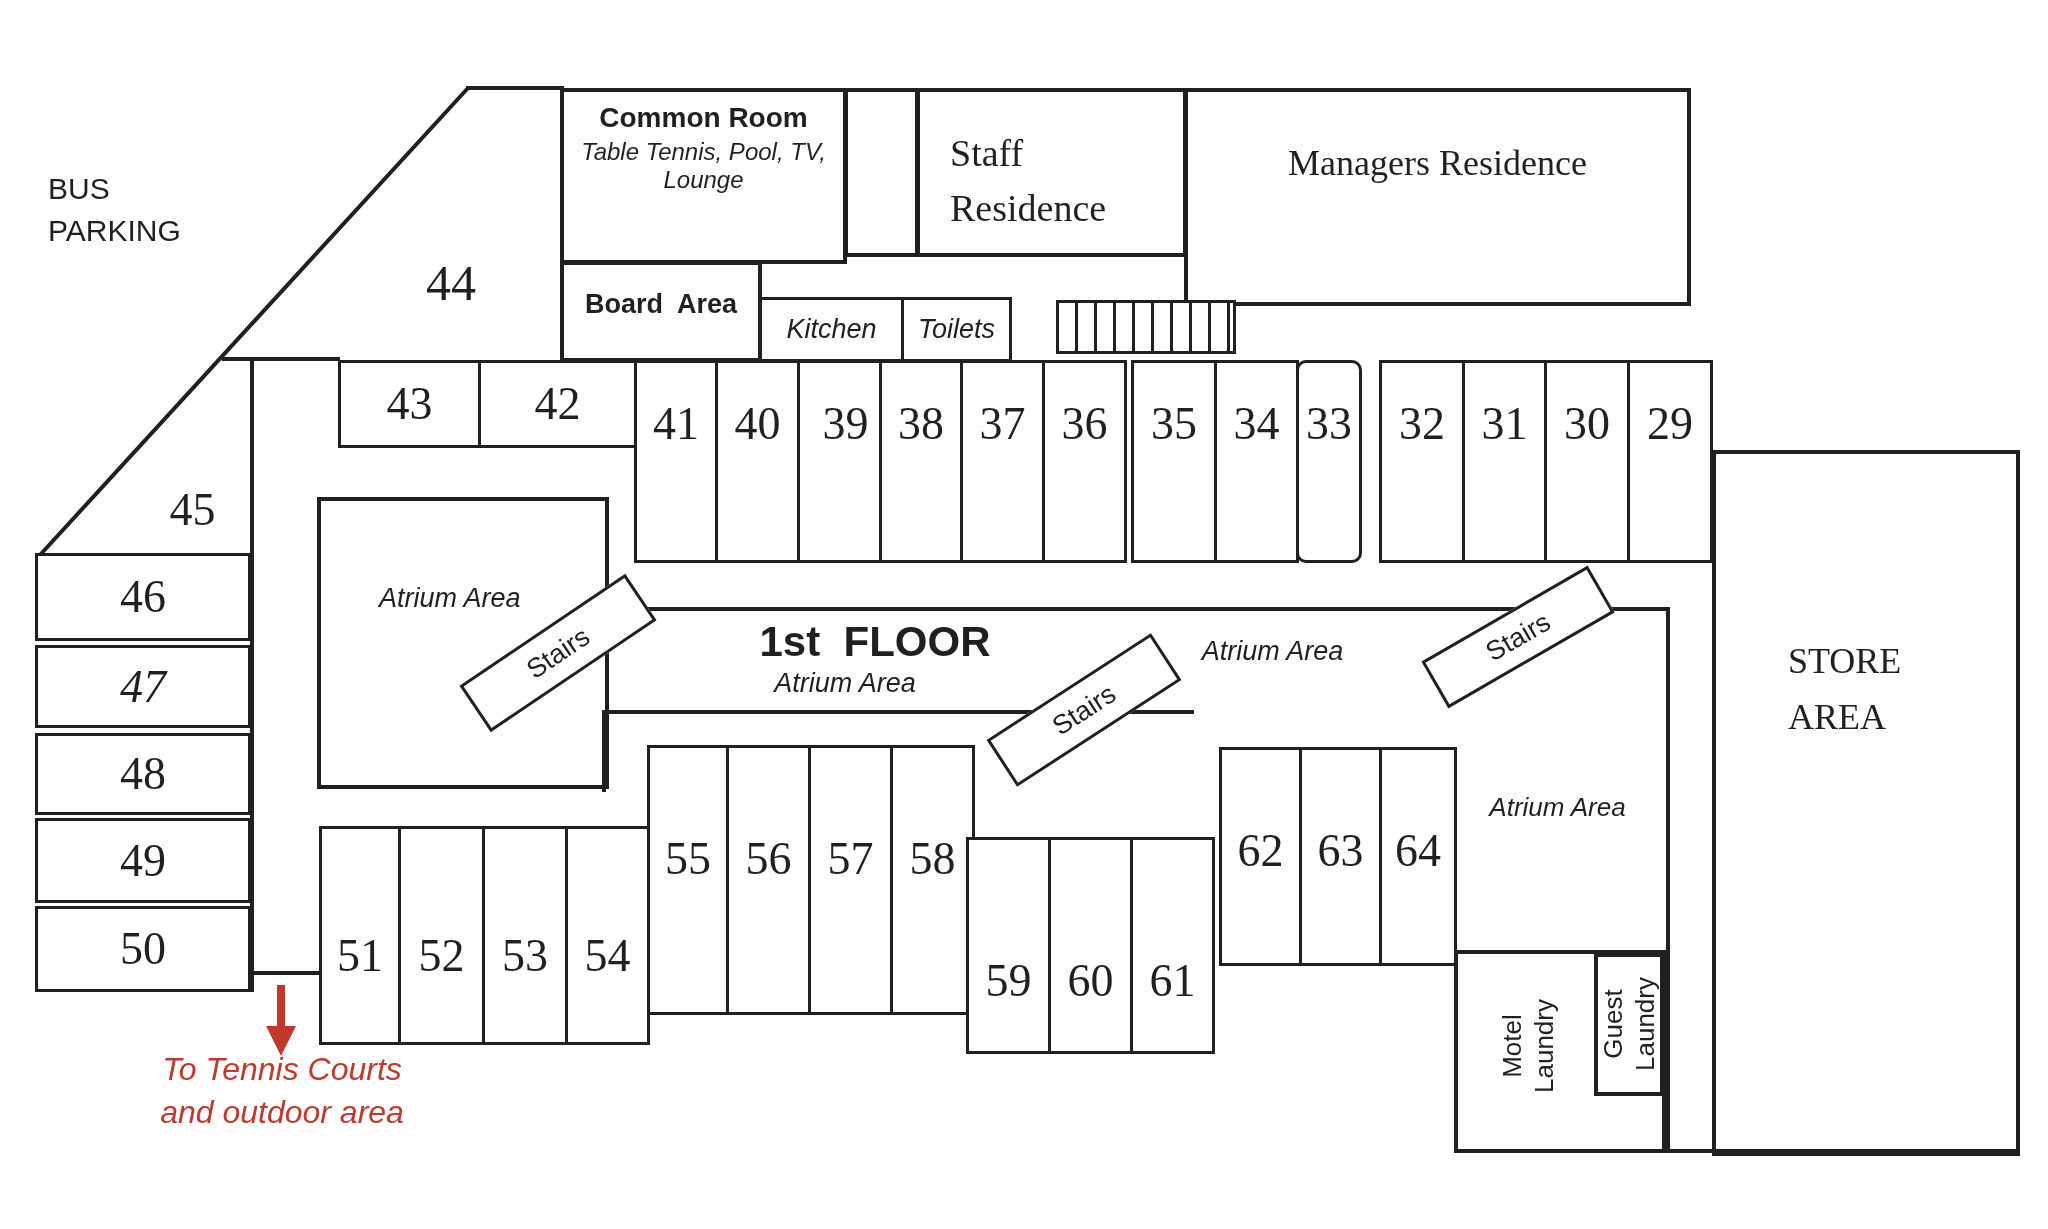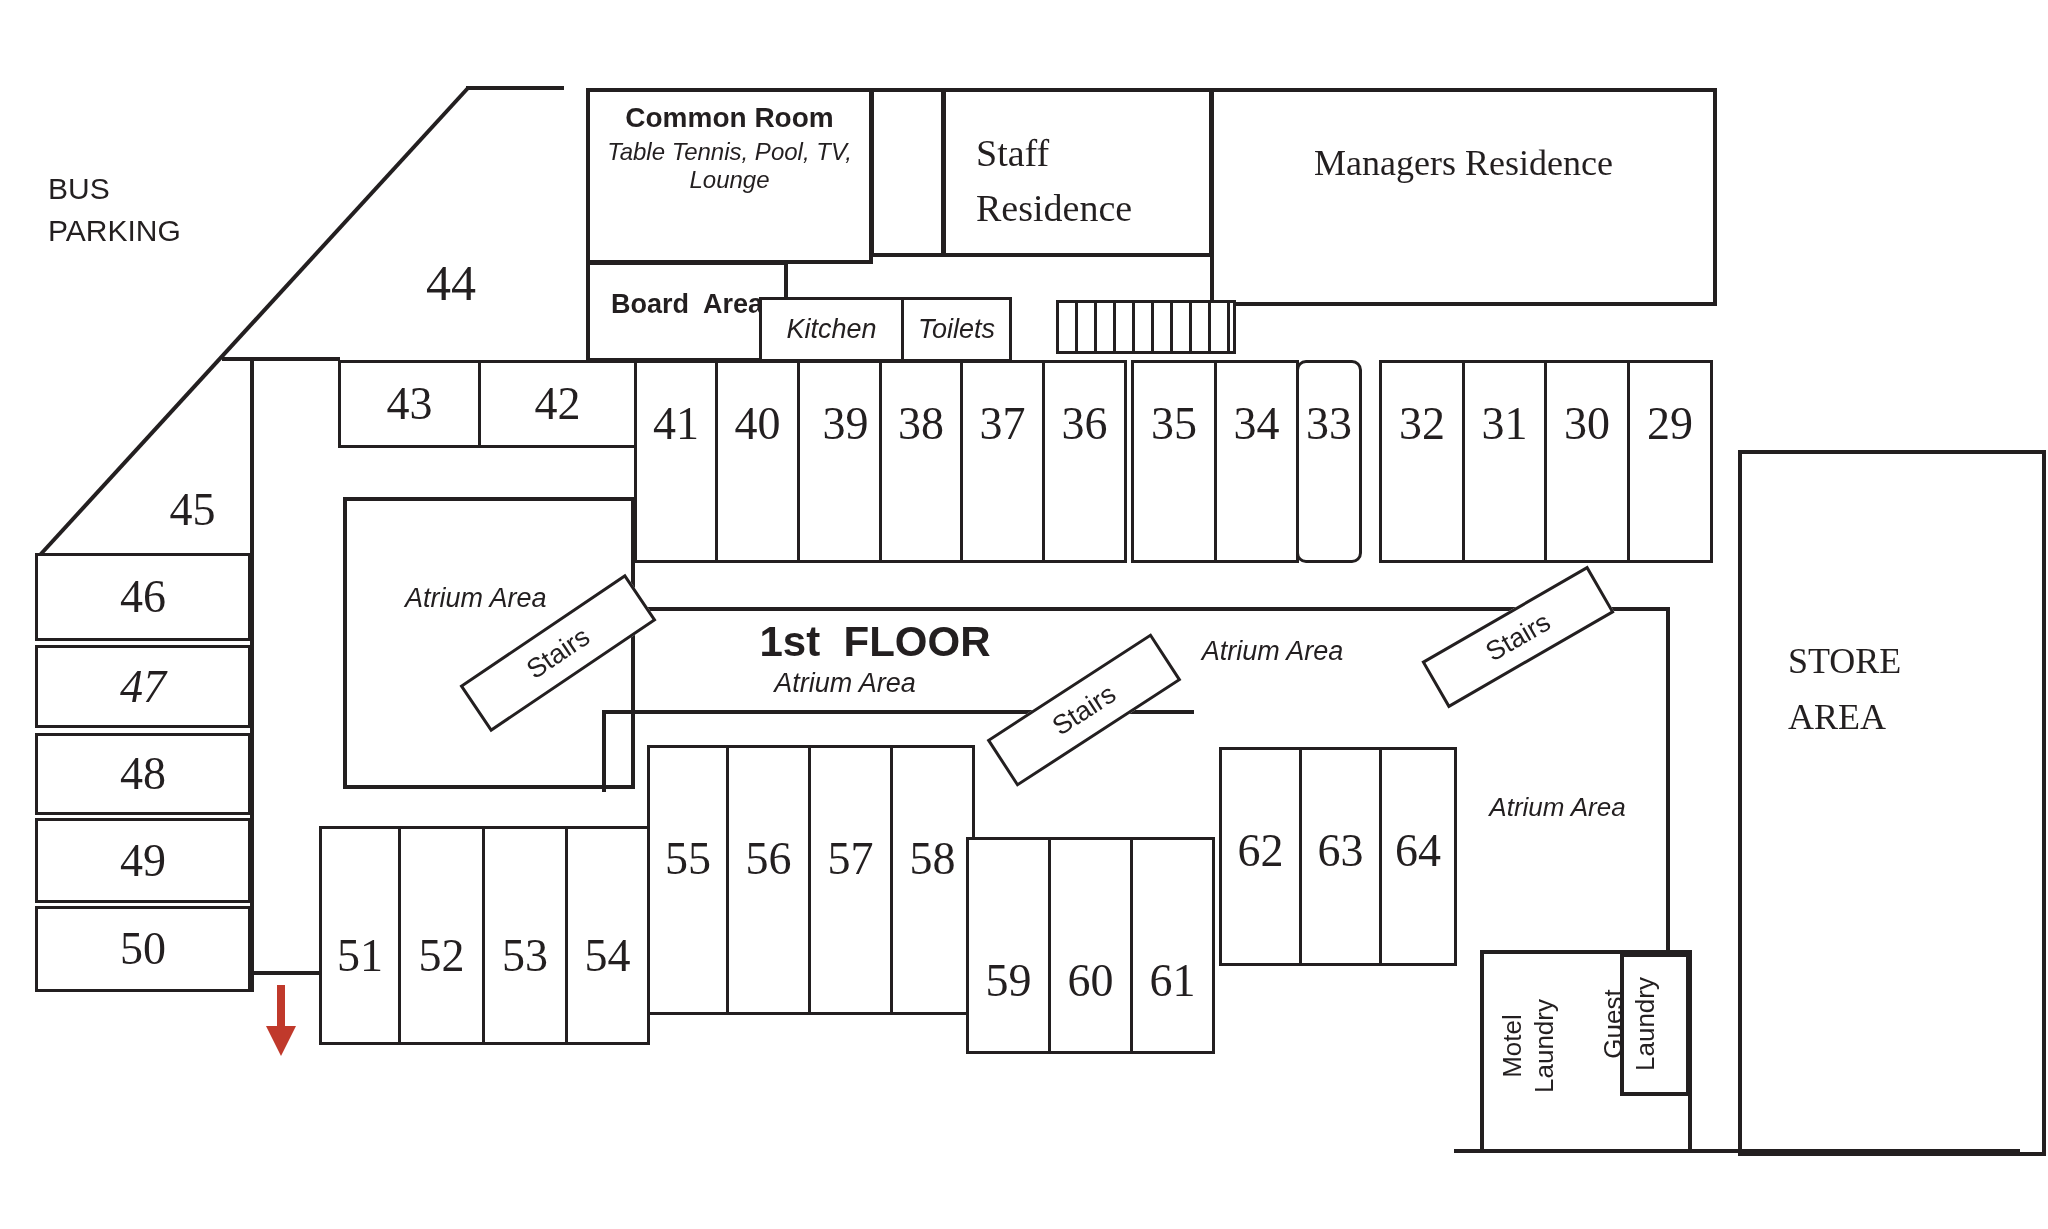--- a/index.html
+++ b/index.html
@@ -15,21 +15,21 @@
     color:var(--line);
     overflow:hidden;
   }
   .box{
     position:absolute;
     border:3px solid var(--line);
     box-sizing:border-box;
     background:#fff;
     display:flex;justify-content:center;align-items:center;
   }
-  .thick{border-width:4px;margin-left:26px;}
+  .thick{border-width:4px;}
   .wall{position:absolute;background:var(--line);}
   .lbl{position:absolute;}
   .num{
     font-family:"Liberation Serif",serif;
     font-size:46px;line-height:1;
   }
   .g-top{align-items:flex-start;padding-top:38px;}
   .g-51{align-items:flex-start;padding-top:104px;}
   .g-55{align-items:flex-start;padding-top:88px;}
   .g-59{align-items:flex-start;padding-top:118px;}
@@ -263,14 +263,18 @@
     <div>Motel</div>
     <div>Laundry</div>
   </div>
 
   <div class="box thick" style="left:1594px;top:953px;width:70px;height:143px;"></div>
   <div class="lbl rot90" style="left:1559px;top:989px;width:140px;height:70px;">
     <div>Guest</div>
     <div>Laundry</div>
   </div>
 
+  <div class="lbl center italic" style="left:148px;top:1048px;width:268px;font-size:32px;line-height:1.35;color:var(--red);">
+    <div>To Tennis Courts</div>
+    <div>and outdoor area</div>
+  </div>
 
 </div>
 
 </body></html>

